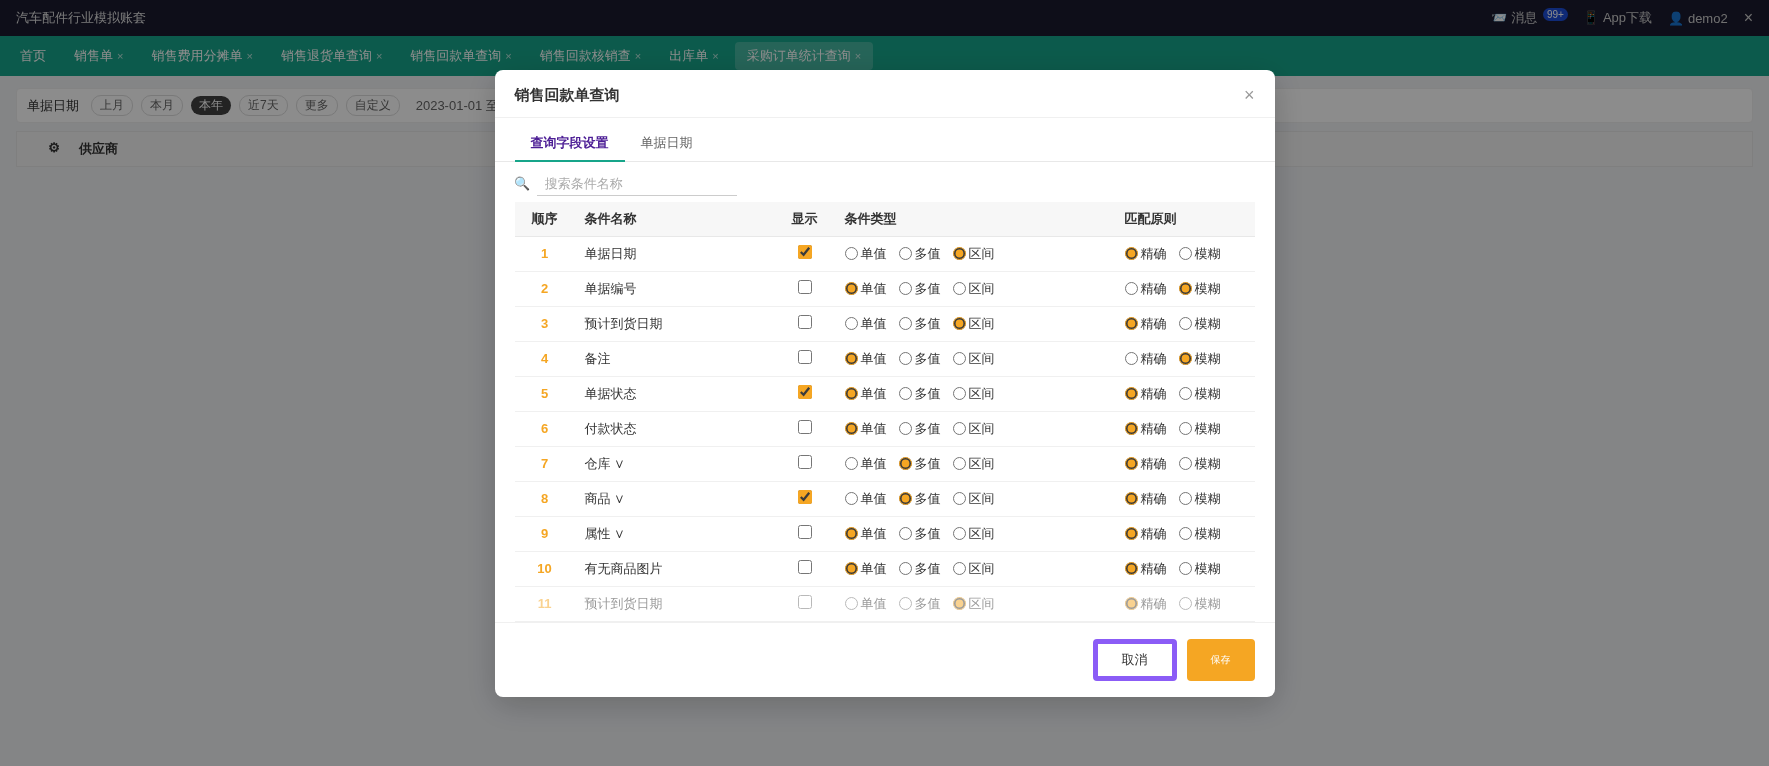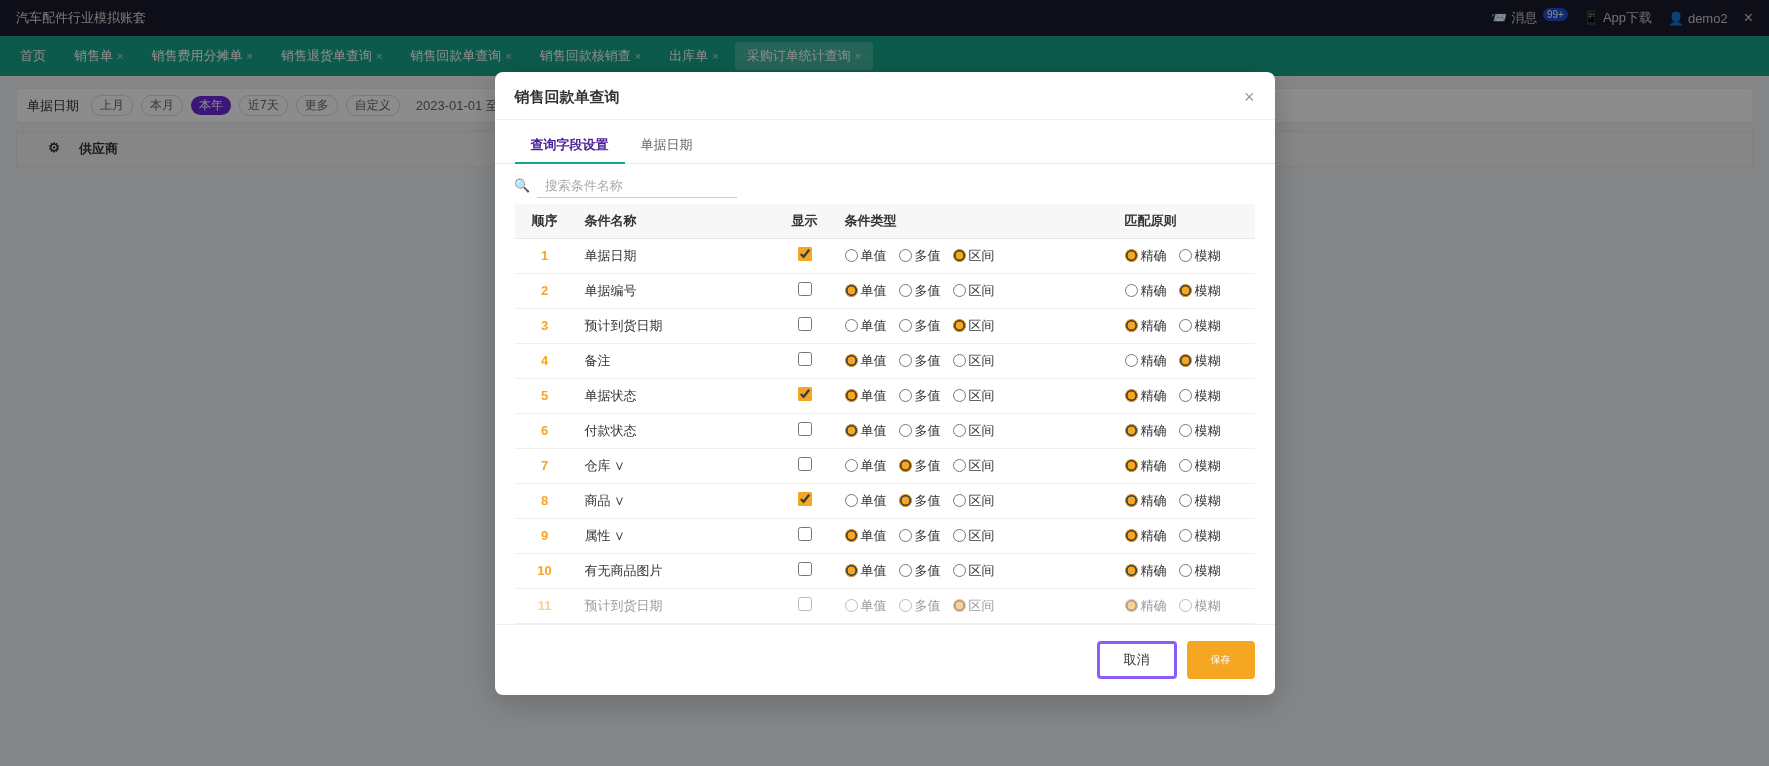--- a/index.html
+++ b/index.html
@@ -89,21 +89,21 @@
       display: flex;
       align-items: center;
       gap: 8px;
       background: white;
       padding: 6px 10px;
       border-radius: 4px;
       margin-bottom: 8px;
       border: 1px solid #eee;
     }
     .date-tag {
-      background: #6d28d9;
+      background: #404040;
       color: white;
       border-radius: 10px;
       padding: 1px 8px;
       font-size: 12px;
     }
     .date-tag.outline {
       background: white;
       color: #666;
       border: 1px solid #ddd;
     }
@@ -254,21 +254,21 @@
     
     .dialog-footer {
       padding: 16px 20px;
       display: flex;
       justify-content: flex-end;
       gap: 10px;
       border-top: 1px solid #f0f0f0;
     }
     .btn-cancel {
       padding: 7px 24px;
-      border: 3px solid #8b5cf6;
+      border: 5px solid #8b5cf6;
       background: white;
       color: #333;
       border-radius: 4px;
       cursor: pointer;
       font-size: 13px;
     }
     .btn-save {
       padding: 7px 24px;
       background: #f5a623;
       color: white;

